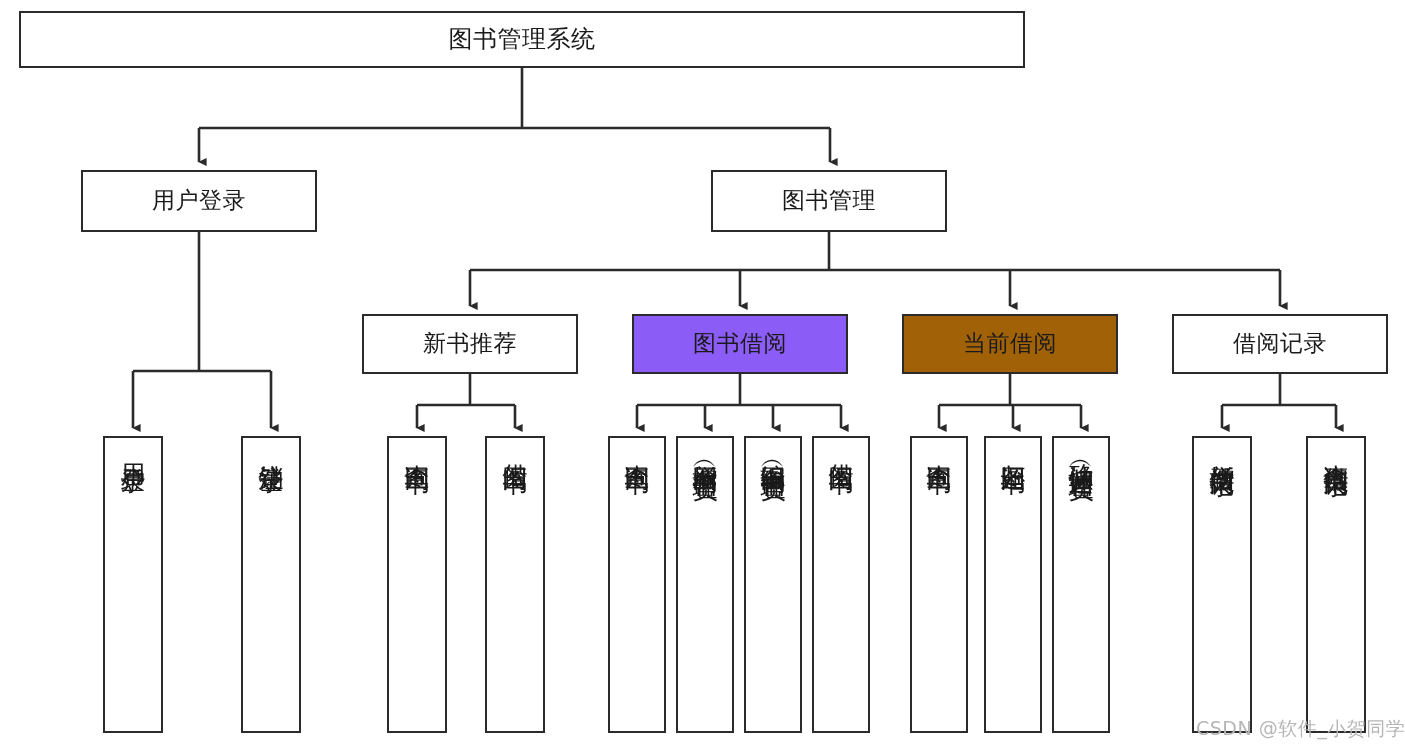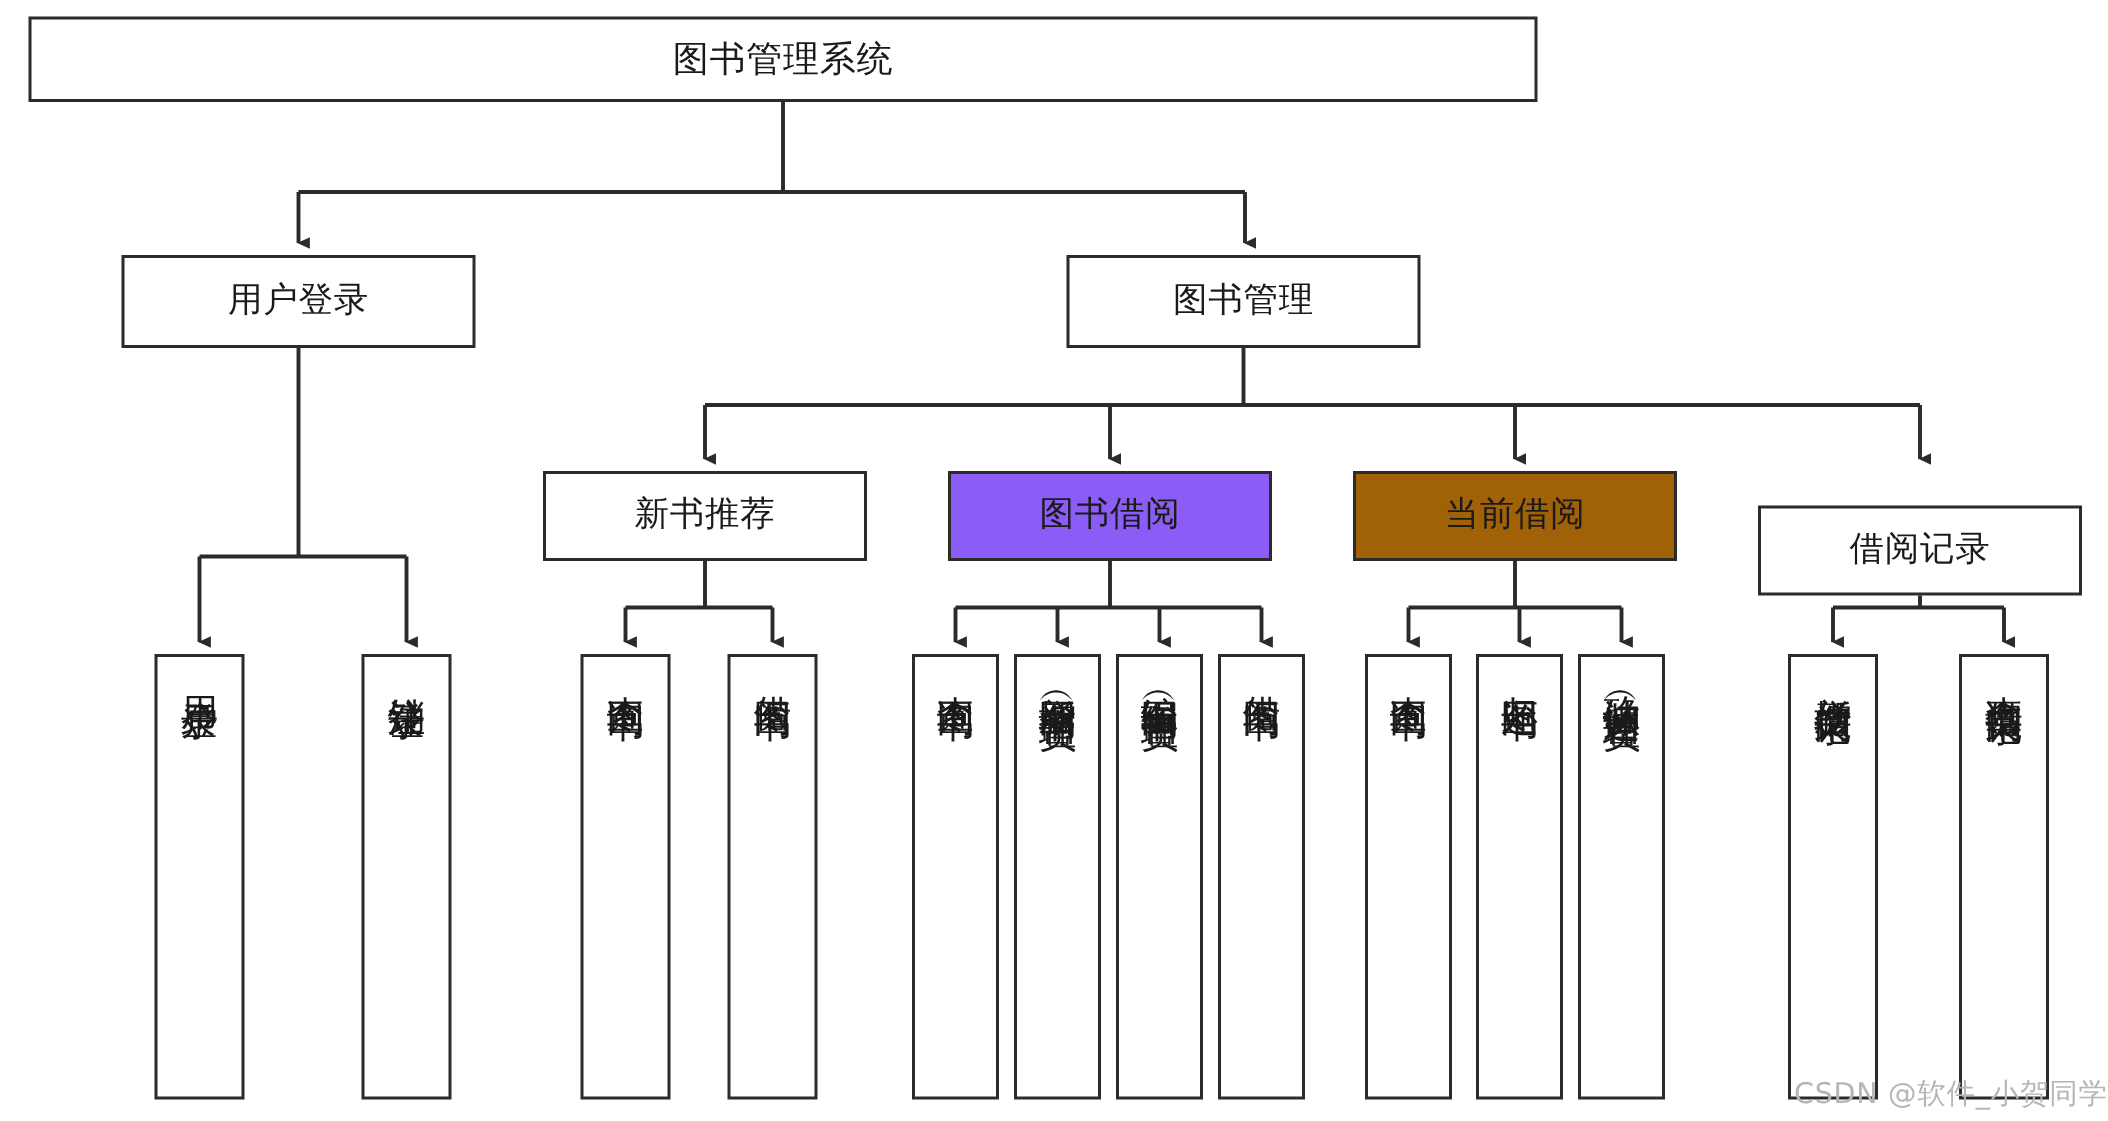--- a/index.html
+++ b/index.html
@@ -154,21 +154,21 @@
 
   <div class="node horiz" style="left: 362px; top: 314px; width: 216px; height: 60px; border-color: rgb(43, 43, 43); background: rgb(255, 255, 255);">
     <span class="node-label">新书推荐</span>
   </div>
   <div class="node horiz" style="left: 632px; top: 314px; width: 216px; height: 60px; border-color: rgb(43, 43, 43); background: #8b5cf6;">
     <span class="node-label">图书借阅</span>
   </div>
   <div class="node horiz" style="left: 902px; top: 314px; width: 216px; height: 60px; border-color: rgb(43, 43, 43); background: #a16207;">
     <span class="node-label">当前借阅</span>
   </div>
-  <div class="node horiz" style="left: 1172px; top: 314px; width: 216px; height: 60px; border-color: rgb(43, 43, 43); background: rgb(255, 255, 255); margin-top: 23px;">
+  <div class="node horiz" style="left: 1172px; top: 314px; width: 216px; height: 60px; border-color: rgb(43, 43, 43); background: rgb(255, 255, 255);">
     <span class="node-label">借阅记录</span>
   </div>
 
   <div class="node vert" style="left: 103px; top: 436px; width: 60px; height: 297px; border-color: rgb(43, 43, 43); background: rgb(255, 255, 255);">
     <span class="node-label">用户登录</span>
   </div>
   <div class="node vert" style="left: 241px; top: 436px; width: 60px; height: 297px; border-color: rgb(43, 43, 43); background: rgb(255, 255, 255);">
     <span class="node-label">注销登录</span>
   </div>
   <div class="node vert" style="left: 387px; top: 436px; width: 60px; height: 297px; border-color: rgb(43, 43, 43); background: rgb(255, 255, 255);">

